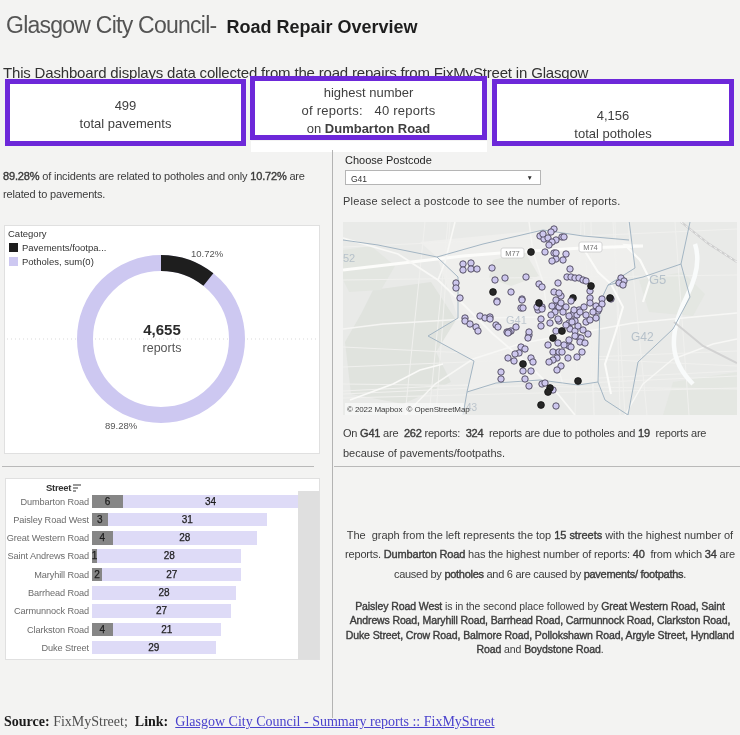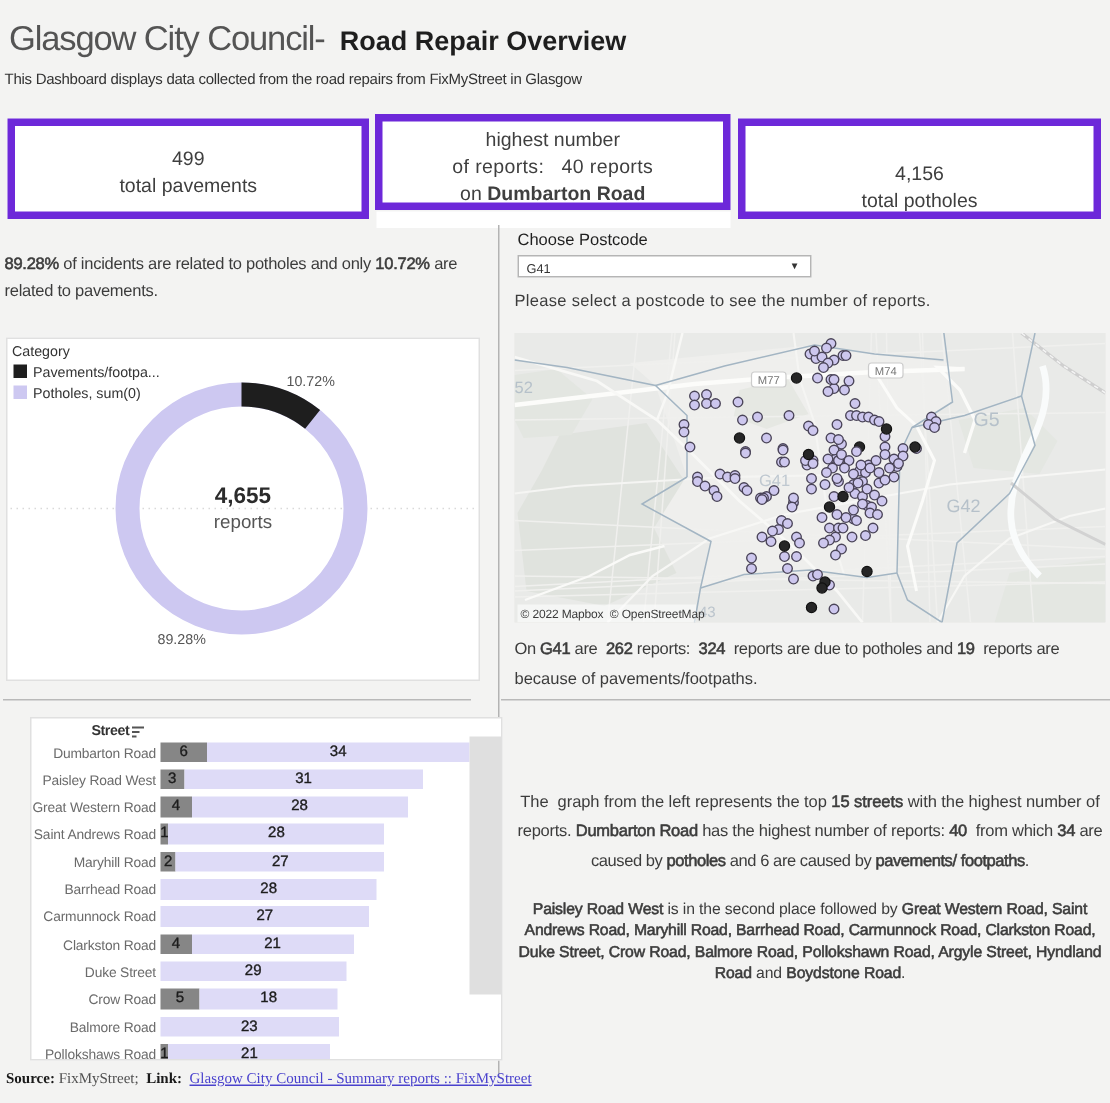--- a/index.html
+++ b/index.html
@@ -10,21 +10,21 @@
 b { font-weight:bold; }
 .fb b { font-weight:normal; -webkit-text-stroke:0.38px currentColor; }
 .lbl { left:0; width:83px; height:14px; font-size:9.2px; color:#6b6b6b; text-align:right; line-height:14px; white-space:nowrap; letter-spacing:-0.1px; }
 .num { position:absolute; left:50%; transform:translateX(-50%); font-size:10px; color:#1d1d1d; line-height:13.5px; -webkit-text-stroke:0.25px #1d1d1d; }
 </style>
 </head>
 <body>
 
 <div class="abs" style="left:6px; top:12px; font-size:23px; color:#545454; letter-spacing:-0.75px; white-space:nowrap;">Glasgow City Council-<span style="font-size:18px; font-weight:bold; color:#1e1e1e; letter-spacing:0;">&nbsp;&nbsp;Road Repair Overview</span></div>
 
-<div class="abs" style="left:3px; top:48px; font-size:10px; color:#323232; letter-spacing:-0.18px;">This Dashboard displays data collected from the road repairs from FixMyStreet in Glasgow</div>
+<div class="abs" style="left:3px; top:64px; font-size:15px; color:#323232; letter-spacing:-0.18px;">This Dashboard displays data collected from the road repairs from FixMyStreet in Glasgow</div>
 
 <div class="card" style="left:5px; top:79px; width:241px; height:67px;">
   <div class="ctxt" style="margin-top:13px;">499<br>total pavements</div>
 </div>
 <div class="card" style="left:250px; top:76px; width:237px; height:64px;">
   <div class="ctxt" style="margin-top:3px;">highest number<br><span style="letter-spacing:0.25px;">of reports:&nbsp;&nbsp;&nbsp;40 reports</span><br>on <b>Dumbarton Road</b></div>
 </div>
 <div class="abs" style="left:251px; top:141px; width:236px; height:11px; background:#fff;"></div>
 <div class="card" style="left:492px; top:79px; width:242px; height:67px;">
   <div class="ctxt" style="margin-top:23px;">4,156<br>total potholes</div>
@@ -47,21 +47,21 @@
     <rect x="4" y="31" width="9" height="9" fill="#cdc8f1"></rect>
     <text x="17" y="39" font-size="9.5" fill="#333">Potholes, sum(0)</text>
   </svg>
 </div>
 
 <div class="abs" style="left:2px; top:466px; width:312px; height:1px; background:#b9b9b9;"></div>
 <div class="abs" style="left:334px; top:466px; width:406px; height:1px; background:#b9b9b9;"></div>
 
 <div class="abs" style="left:332px; top:150px; width:1px; height:568px; background:#b3b3b3;"></div>
 
-<div class="abs" style="left:20px; top:478px; width:315px; height:229px; background:#fff; border:1px solid #e0e0e0; overflow:hidden;">
+<div class="abs" style="left:5px; top:478px; width:315px; height:182px; background:#fff; border:1px solid #e0e0e0; overflow:hidden;">
   <div class="abs" style="left:40px; top:3px; font-size:9.5px; font-weight:bold; color:#333; letter-spacing:-0.3px;">Street</div>
   <svg class="abs" style="left:66px; top:4px;" width="12" height="10">
       <line x1="1" y1="2" x2="9" y2="2" stroke="#555" stroke-width="1.2"></line>
       <line x1="1" y1="5" x2="6" y2="5" stroke="#555" stroke-width="1.2"></line>
       <line x1="1" y1="8" x2="4" y2="8" stroke="#555" stroke-width="1.2"></line>
     </svg>
   <div id="bars">
 <div class="abs lbl" style="top:15.5px;">Dumbarton Road</div>
 <div class="abs" style="left:86.0px; top:15.5px; width:30.9px; height:13.5px; background:#868686;">
         <span class="num">6</span>
@@ -132,21 +132,21 @@
         <span class="num">1</span>
       </div>
 <div class="abs" style="left:91.2px; top:216.8px; width:108.2px; height:13.5px; background:#dedbf7;">
         <span class="num">21</span>
       </div>
 
 </div>
   <div class="abs" style="left:292px; top:12px; width:22px; height:172px; background:#dfdfdf;"></div>
 </div>
 
-<div class="abs" style="left:4px; top:714px; font-family:'Liberation Serif',serif; font-size:10px; color:#1a1a1a;"><b>Source:</b> <span style="color:#4f4f4f;">FixMyStreet;</span>&nbsp; <b>Link:</b>&nbsp; <span style="color:#4a42cd; text-decoration:underline;">Glasgow City Council - Summary reports :: FixMyStreet</span></div>
+<div class="abs" style="left:4px; top:714px; font-family:'Liberation Serif',serif; font-size:14px; color:#1a1a1a;"><b>Source:</b> <span style="color:#4f4f4f;">FixMyStreet;</span>&nbsp; <b>Link:</b>&nbsp; <span style="color:#4a42cd; text-decoration:underline;">Glasgow City Council - Summary reports :: FixMyStreet</span></div>
 
 <div class="abs" style="left:345px; top:154px; font-size:11px; color:#1f1f1f; letter-spacing:0;">Choose Postcode</div>
 <div class="abs" style="left:345px; top:170px; width:196px; height:15px; background:#fff; border:1px solid #b5b5b5;">
   <span style="position:absolute; left:5px; top:3px; font-size:8.5px; color:#333;">G41</span>
   <span style="position:absolute; right:7px; top:3px; font-size:6.5px; color:#333;">▼</span>
 </div>
 <div class="abs" style="left:343px; top:195px; font-size:11px; color:#3c3c3c; letter-spacing:0.2px;">Please select a postcode to see the number of reports.</div>
 
 <div class="abs" style="left:343px; top:222px; width:394px; height:193px; background:#e9eae8;">
   <svg width="394" height="193" viewBox="0 0 394 193" style="position:absolute;left:0;top:0;">

